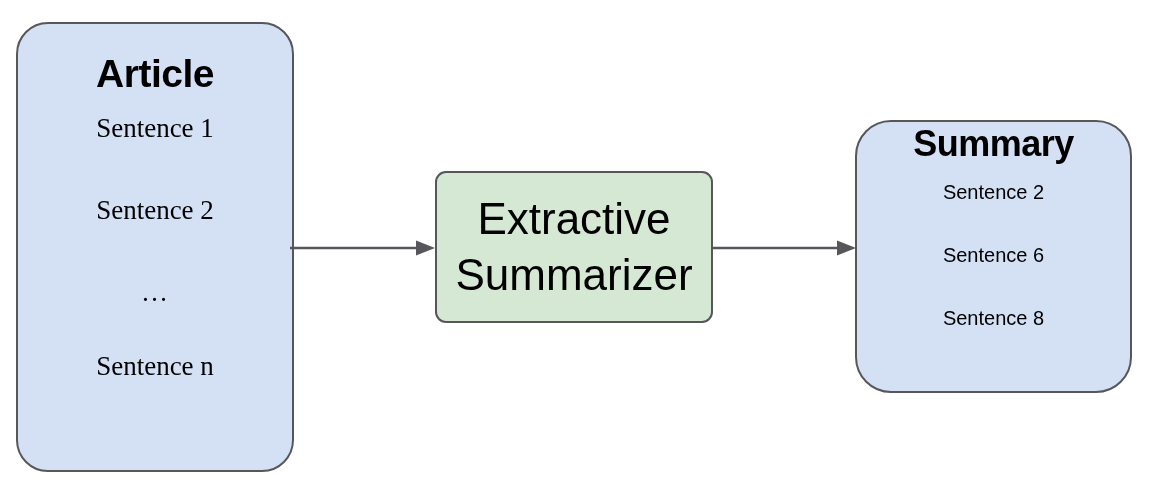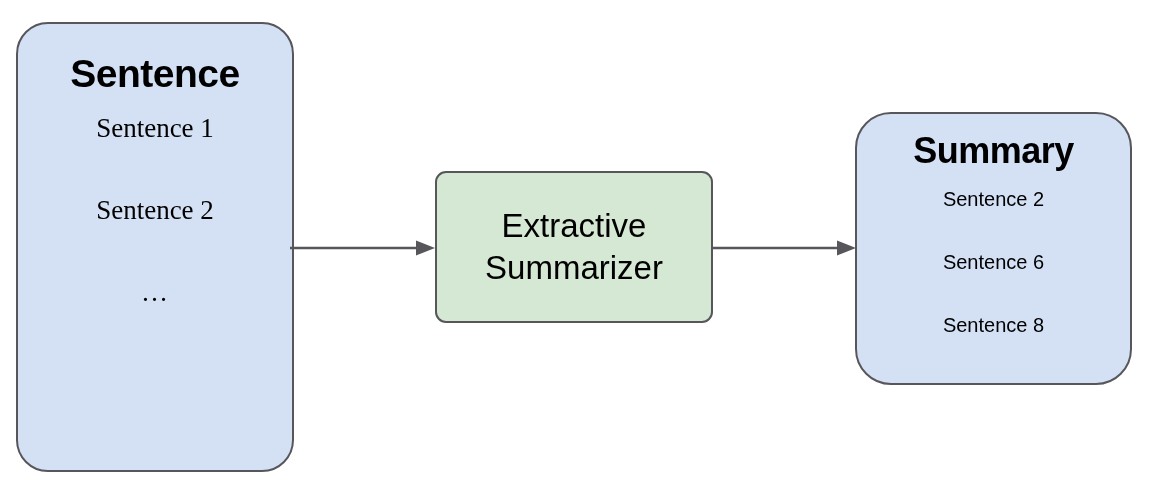--- a/index.html
+++ b/index.html
@@ -72,35 +72,35 @@
   #summarizer-node {
     left: 435px;
     top: 171px;
     width: 278px;
     height: 152px;
     background: #d5e8d4;
     border-radius: 11px;
     justify-content: center;
   }
   #summarizer-node .node-label {
-    font-size: 33px;
+    font-size: 44px;
     line-height: 1.28;
     text-align: center;
     white-space: pre-line;
   }
 
   
   #summary-node {
     left: 855px;
-    top: 112px;
+    top: 120px;
     width: 277px;
     height: 273px;
     background: #d4e1f5;
     border-radius: 36px;
-    padding-top: 18px;
+    padding-top: 3px;
   }
   #summary-node .node-title {
     font-size: 36px;
     font-weight: bold;
     line-height: 1.05;
     letter-spacing: -0.5px;
     text-align: center;
   }
   #summary-node .sentence-list {
     margin-top: 19px;
@@ -127,25 +127,26 @@
   }
   #arrow-article-to-summarizer { left: 290px; top: 238px; }
   #arrow-summarizer-to-summary { left: 711px; top: 238px; }
 </style>
 </head>
 <body>
 
 <div id="canvas">
 
   <div class="node" id="article-node">
-    <div class="node-title">Sentence</div>
+    <div class="node-title">Article</div>
     <div class="sentence-list">
       <div class="sentence">Sentence 1</div>
       <div class="sentence">Sentence 2</div>
       <div class="sentence ellipsis">…</div>
+      <div class="sentence">Sentence n</div>
     </div>
   </div>
 
   <svg class="arrow-svg" id="arrow-article-to-summarizer" width="146" height="20" viewBox="0 0 146 20">
     <line x1="0" y1="10" x2="126" y2="10" stroke="#56565b" stroke-width="2.4"></line>
     <polygon points="126,2.5 145,10 126,17.5" fill="#56565b"></polygon>
   </svg>
 
   <div class="node" id="summarizer-node">
     <div class="node-label">Extractive

